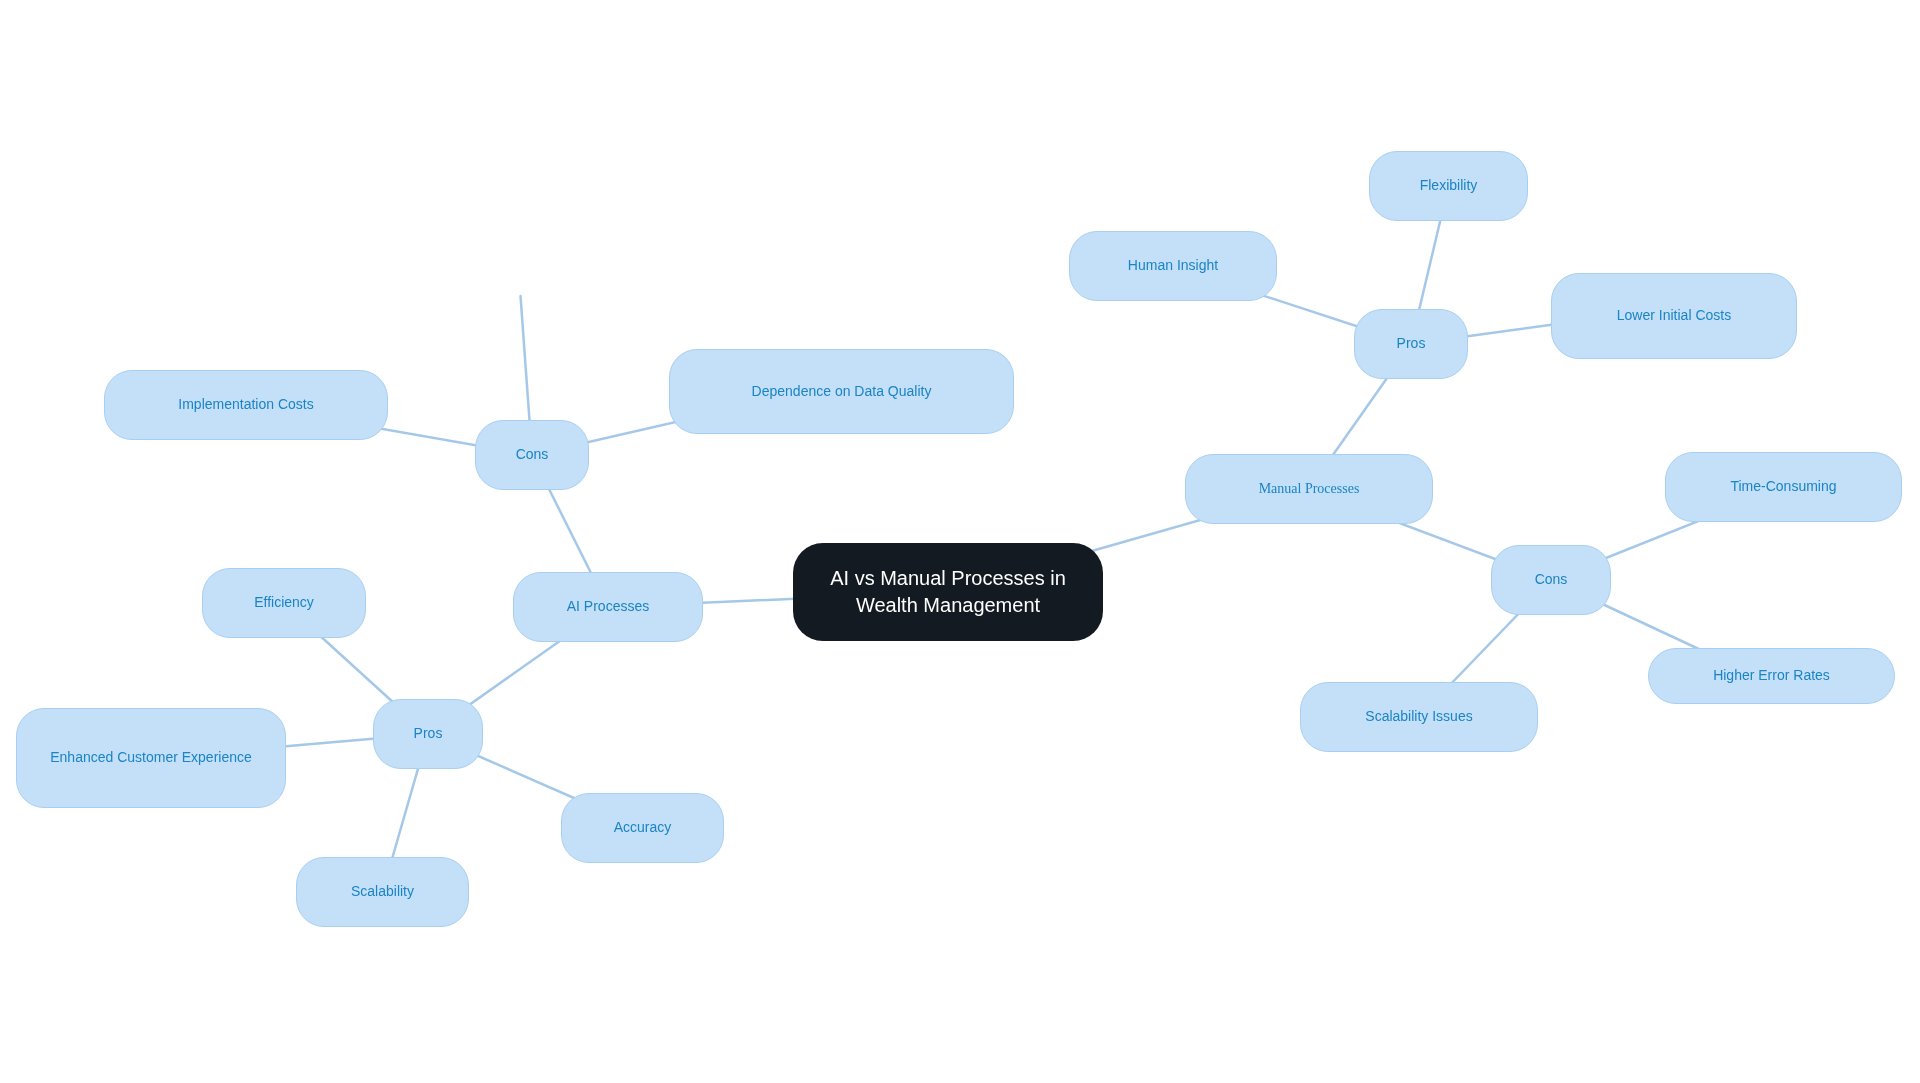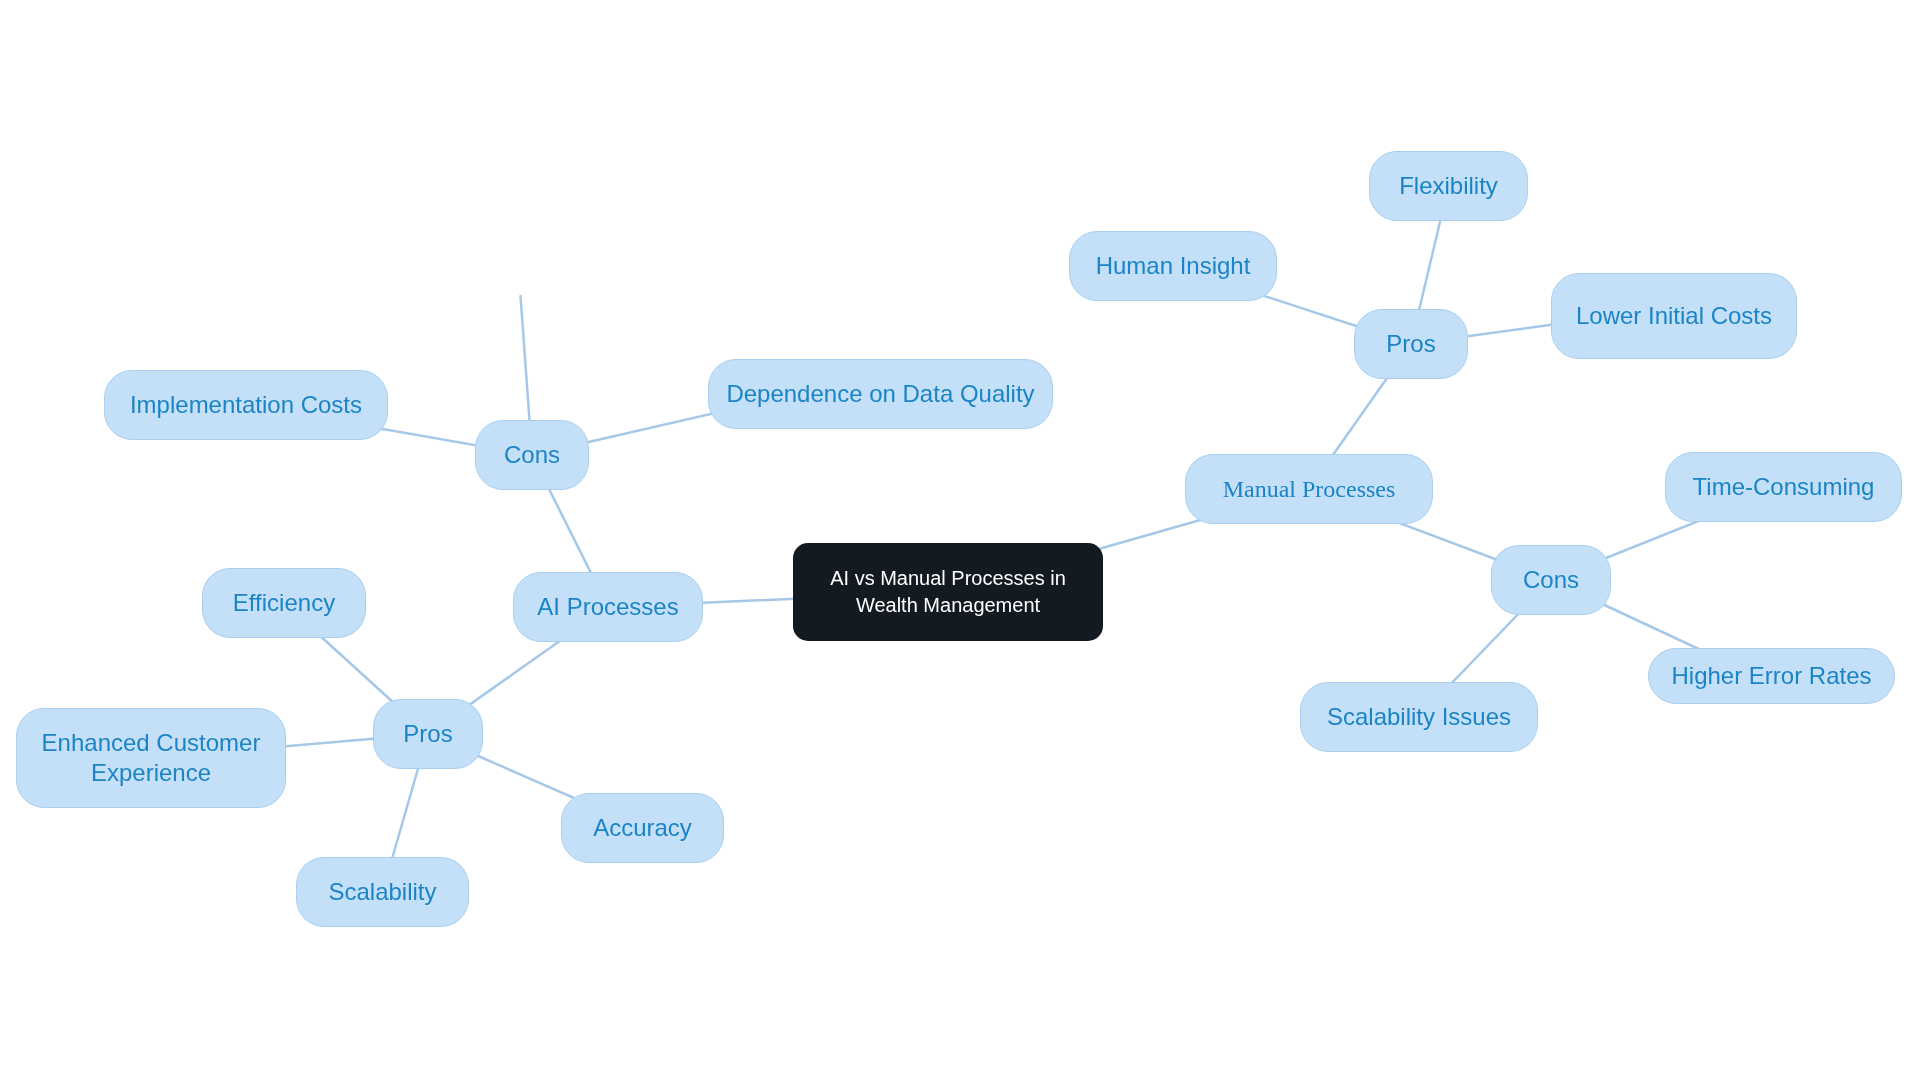--- a/index.html
+++ b/index.html
@@ -32,33 +32,33 @@
     position: absolute;
     box-sizing: border-box;
     display: flex;
     align-items: center;
     justify-content: center;
     text-align: center;
     background: var(--node-fill, #C4E0F8);
     border: 1.5px solid var(--node-border, #A9CFF0);
     border-radius: 28px;
     color: var(--node-text, #1B84C5);
-    font-size: 24px;
+    font-size: 14px;
     line-height: 1.25;
     padding: 0 14px;
     cursor: pointer;
     user-select: none;
   }
   .center-node {
     background: var(--center-fill, #131A21);
     border: none;
     color: var(--center-text, #ffffff);
     font-size: 20px;
     line-height: 1.35;
-    border-radius: 15px;
+    border-radius: 30px;
     padding: 0 35px;
   }
 </style>
 </head>
 <body>
 
 <div class="canvas">
 
   <svg id="edge-layer" width="1920" height="1083" viewBox="0 0 1920 1083">
       <line x1="948" y1="592" x2="608" y2="607"></line>
@@ -84,21 +84,21 @@
 
   <div class="node center-node" style="left:793px; top:543px; width:310px; height:98px;">AI vs Manual Processes in Wealth Management</div>
 
   <div class="node" style="left:513px; top:572px; width:190px; height:70px;">AI Processes</div>
 
   <div class="node" style="left:475px; top:420px; width:114px; height:70px;">Cons</div>
 
 
   <div class="node" style="left:104px; top:370px; width:284px; height:70px;">Implementation Costs</div>
 
-  <div class="node" style="left:708px; top:349px; width:345px; height:70px;margin-top:10px;">Dependence on Data Quality</div>
+  <div class="node" style="left:669px; top:349px; width:345px; height:85px;">Dependence on Data Quality</div>
 
   <div class="node" style="left:373px; top:699px; width:110px; height:70px;">Pros</div>
 
   <div class="node" style="left:202px; top:568px; width:164px; height:70px;">Efficiency</div>
 
   <div class="node" style="left:16px; top:708px; width:270px; height:100px;">Enhanced Customer Experience</div>
 
   <div class="node" style="left:296px; top:857px; width:173px; height:70px;">Scalability</div>
 
   <div class="node" style="left:561px; top:793px; width:163px; height:70px;">Accuracy</div>

